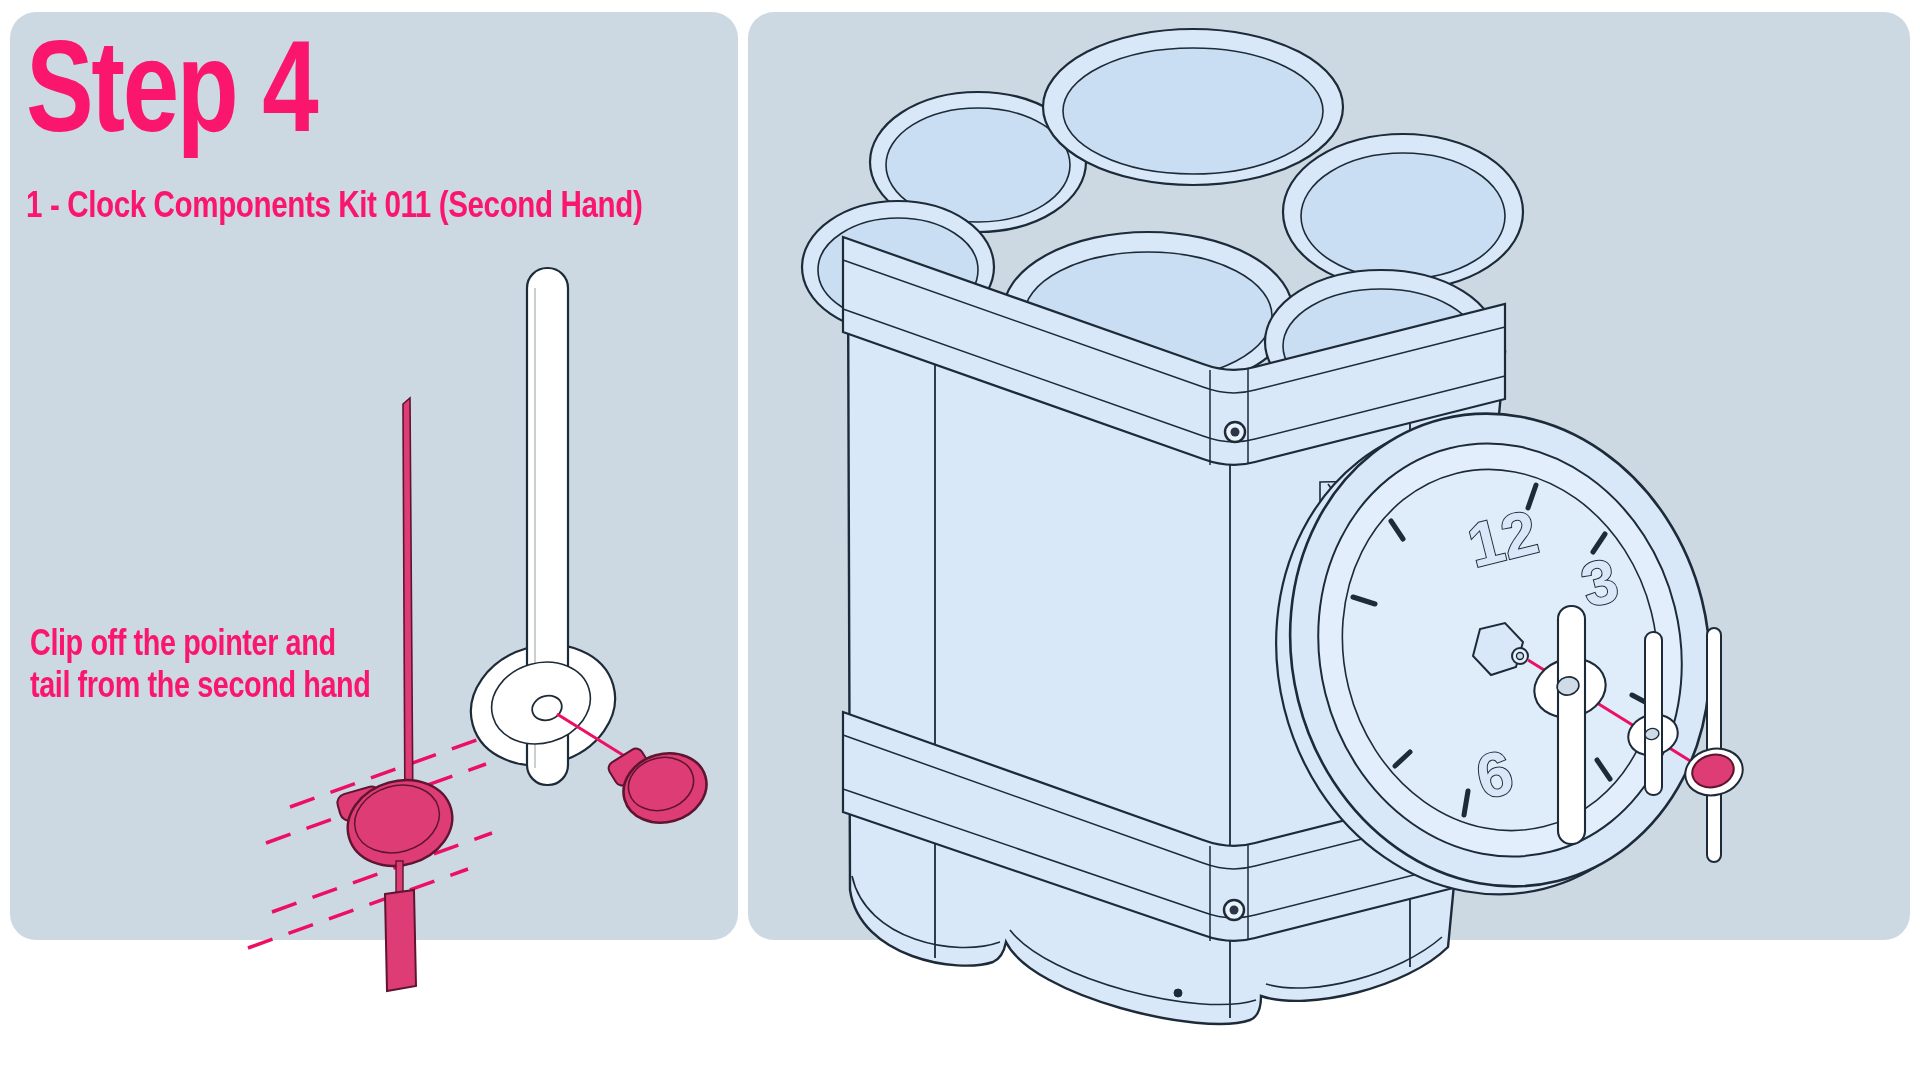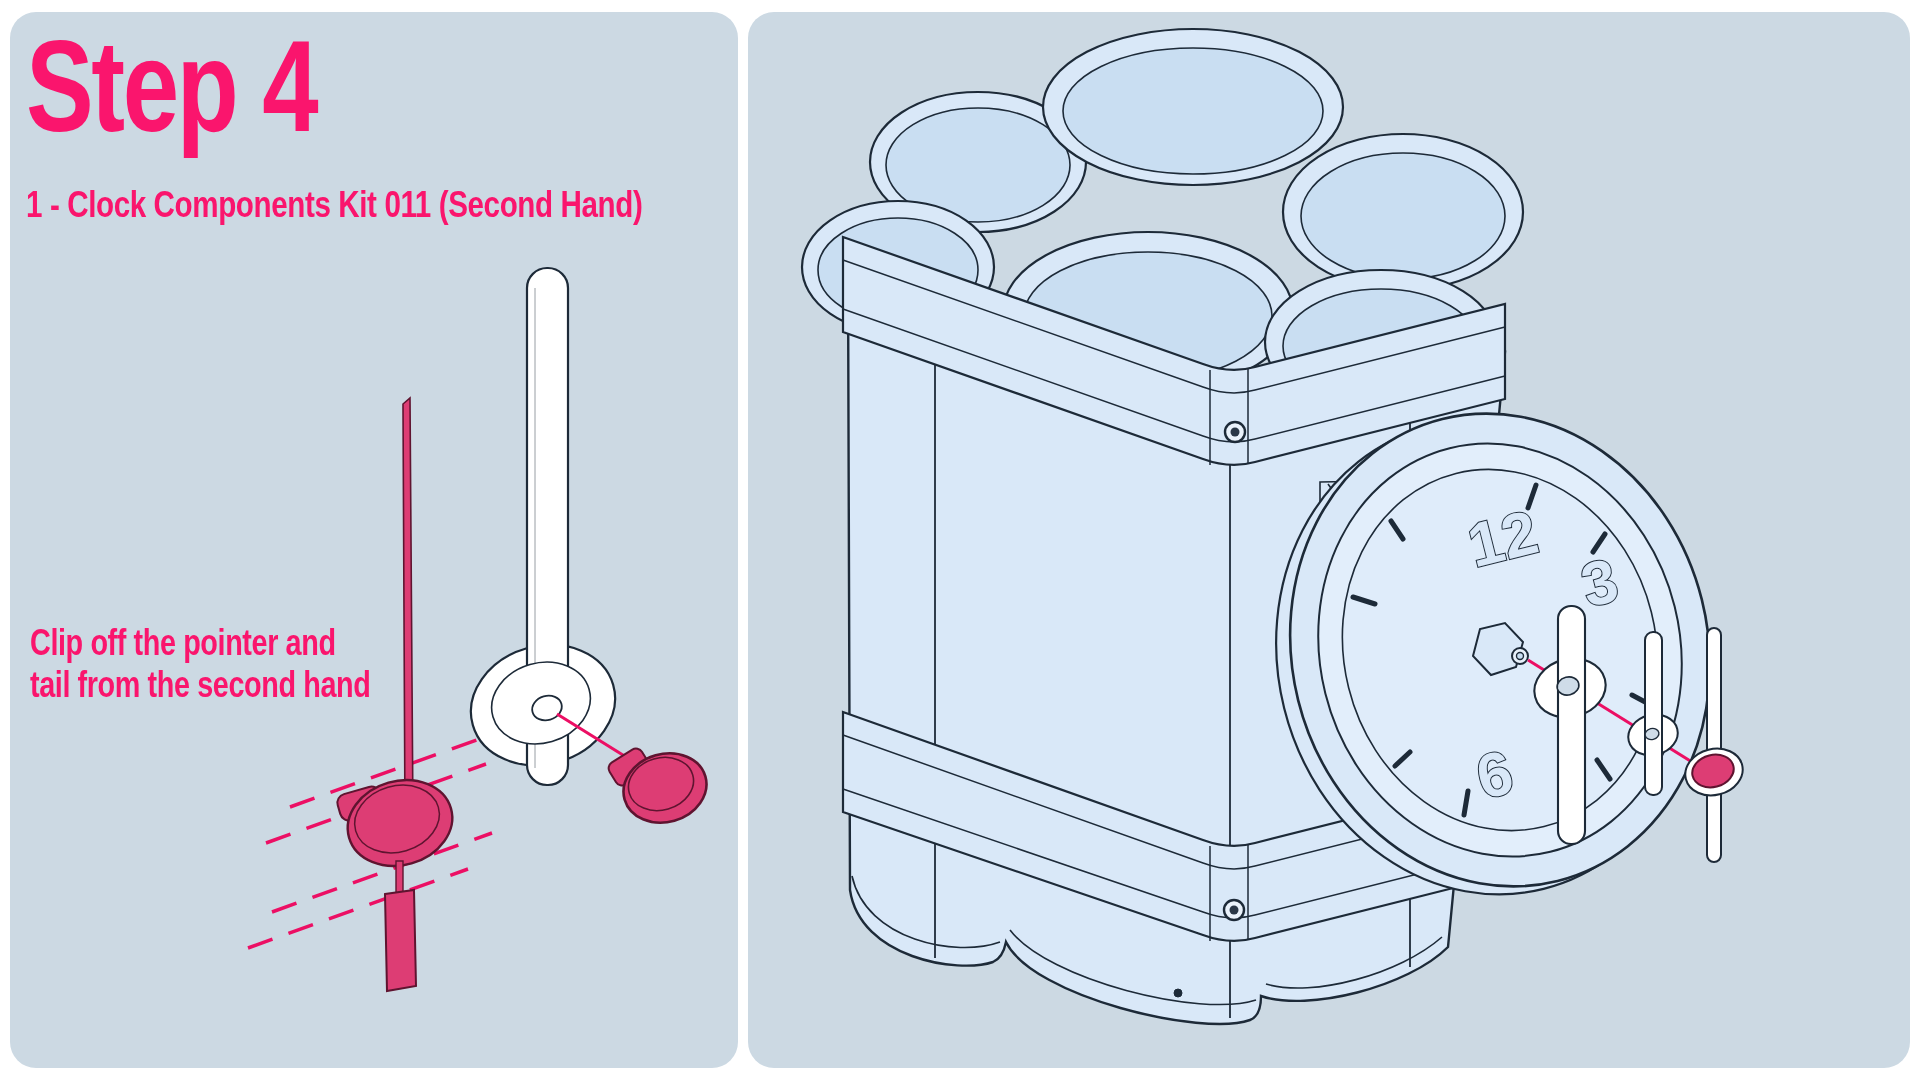--- a/index.html
+++ b/index.html
@@ -1,20 +1,20 @@
 <!DOCTYPE html>
 <html><head>
 <meta charset="utf-8">
 <style>
   html,body{margin:0;padding:0;background:#ffffff;}
   .page{
     position:relative;width:1920px;height:1080px;background:#ffffff;
     font-family:"Liberation Sans", sans-serif;overflow:hidden;
   }
-  .panel{position:absolute;top:12px;height:1056px;background:#ccd9e3;border-radius:26px;}
+  .panel{position:absolute;top:12px;height:928px;background:#ccd9e3;border-radius:26px;}
   .panel.left{left:10px;width:728px;}
   .panel.right{left:748px;width:1162px;}
   .panel svg{position:absolute;left:0;top:0;}
   .step-title{
     position:absolute;left:16px;top:6px;margin:0;
     color:#fa156d;font-size:130px;font-weight:bold;line-height:1.05;
     letter-spacing:-3px;transform:scaleX(0.78);transform-origin:left top;white-space:nowrap;
   }
   .kit-line{
     position:absolute;left:16px;top:172px;

